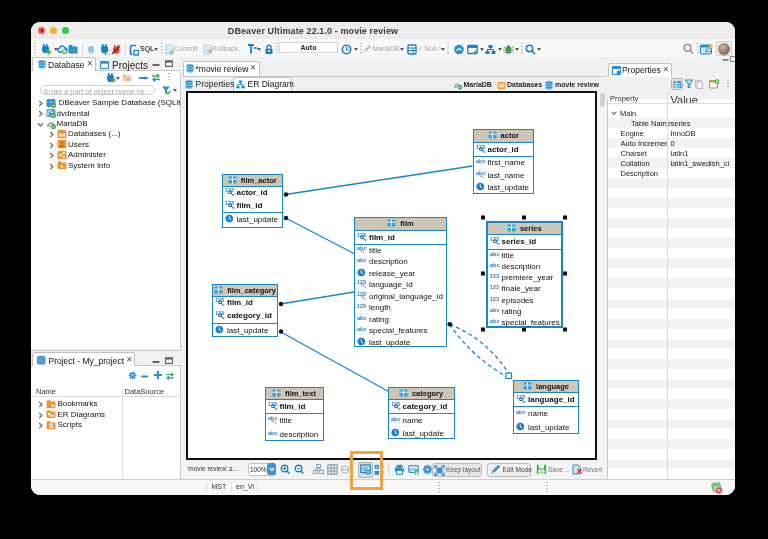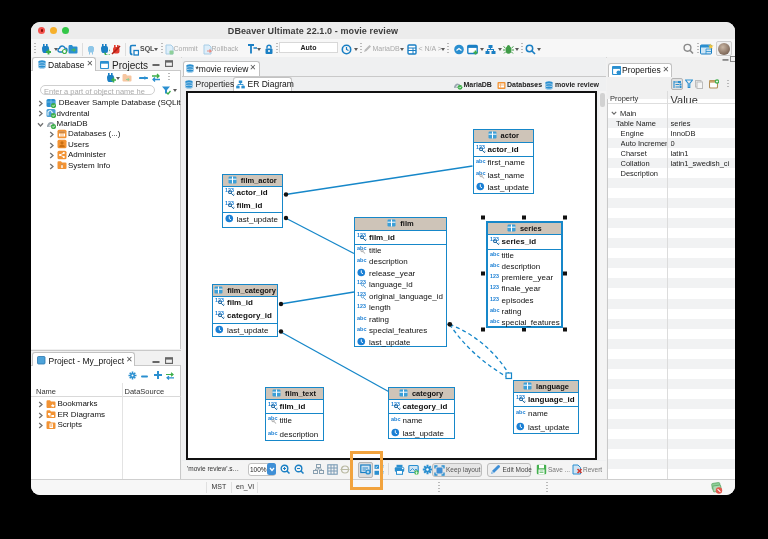--- a/index.html
+++ b/index.html
@@ -751,21 +751,21 @@
     <div class="dots" style="left:695.5px;top:57.5px;height:9px;"></div>
     <div class="tx" style="left:579px;top:71.5px;font-size:7.5px;color:#333;">Property</div>
     <div class="tx" style="left:639.5px;top:71.5px;font-size:11px;color:#333;">Value</div>
     <div class="hline" style="left:576.5px;top:80.5px;width:127px;background:#dedede;"></div>
     <div class="abs" style="left:576.5px;top:85.5px;width:127px;height:10.05px;background:#fff;"></div>
     <svg class="ico" style="left:579.5px;top:88.0px;" width="6" height="6" viewBox="0 0 6 6">
       <path d="M0.8 1.8 L3 4.2 L5.2 1.8" stroke="#666" stroke-width="1.1" fill="none"></path>
     </svg>
     <div class="tx" style="left:589px;top:86.5px;font-size:7.5px;color:#222;">Main</div>
     <div class="abs" style="left:576.5px;top:95.5px;width:127px;height:10.05px;background:#f1f2f3;"></div>
-    <div class="tx" style="left:585px;top:96.5px;width:46px;overflow:hidden;font-size:7.5px;color:#222;">Table Name</div>
+    <div class="tx" style="left:600px;top:96.5px;width:46px;overflow:hidden;font-size:7.5px;color:#222;">Table Name</div>
     <div class="tx" style="left:639.5px;top:96.5px;width:64px;overflow:hidden;font-size:7.5px;color:#222;">series</div>
     <div class="abs" style="left:576.5px;top:105.6px;width:127px;height:10.05px;background:#fff;"></div>
     <div class="tx" style="left:589.5px;top:106.6px;width:46px;overflow:hidden;font-size:7.5px;color:#222;">Engine</div>
     <div class="tx" style="left:639.5px;top:106.6px;width:64px;overflow:hidden;font-size:7.5px;color:#222;">InnoDB</div>
     <div class="abs" style="left:576.5px;top:115.7px;width:127px;height:10.05px;background:#f1f2f3;"></div>
     <div class="tx" style="left:589.5px;top:116.7px;width:46px;overflow:hidden;font-size:7.5px;color:#222;">Auto Increment</div>
     <div class="tx" style="left:639.5px;top:116.7px;width:64px;overflow:hidden;font-size:7.5px;color:#222;">0</div>
     <div class="abs" style="left:576.5px;top:125.7px;width:127px;height:10.05px;background:#fff;"></div>
     <div class="tx" style="left:589.5px;top:126.7px;width:46px;overflow:hidden;font-size:7.5px;color:#222;">Charset</div>
     <div class="tx" style="left:639.5px;top:126.7px;width:64px;overflow:hidden;font-size:7.5px;color:#222;">latin1</div>

